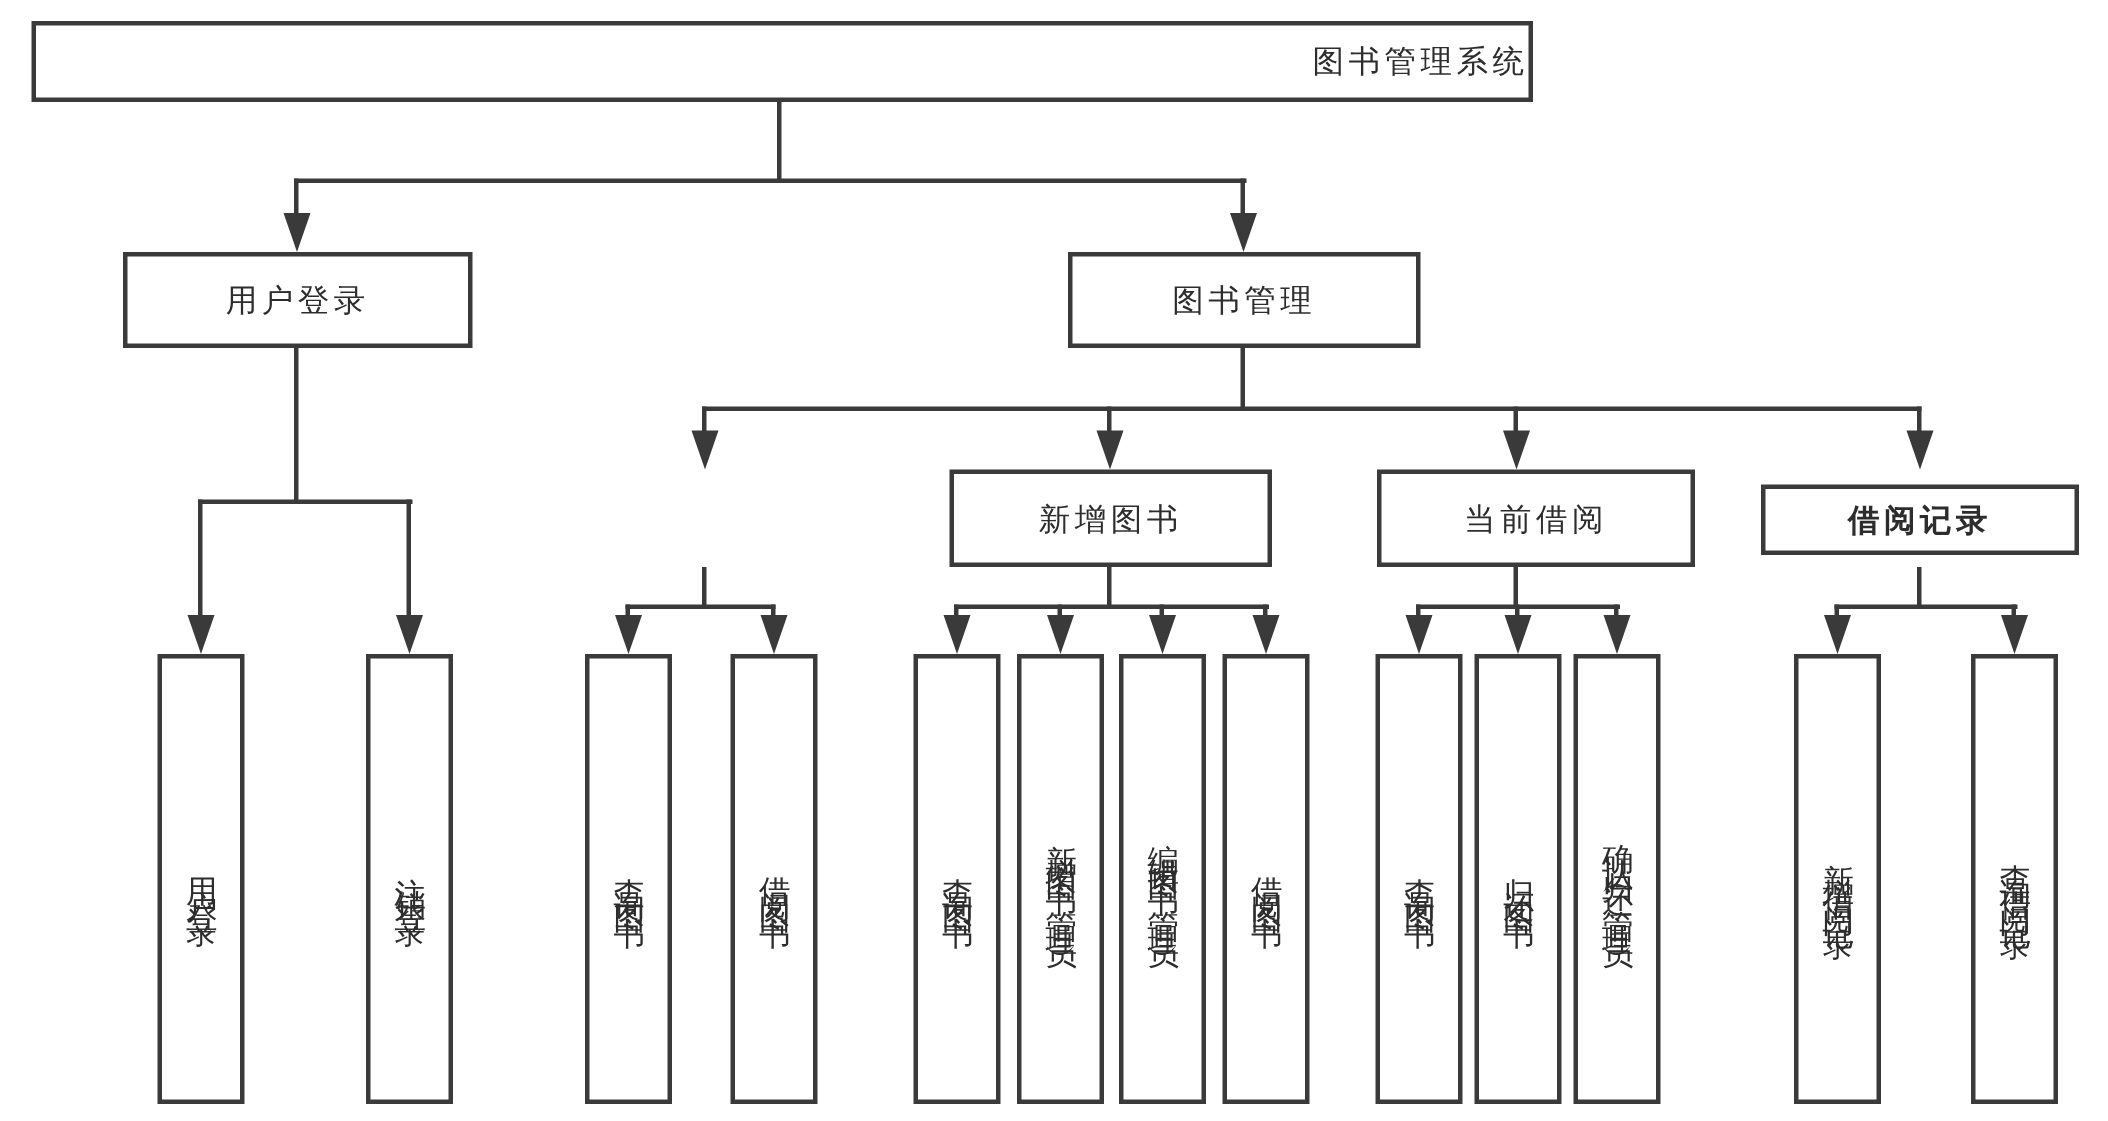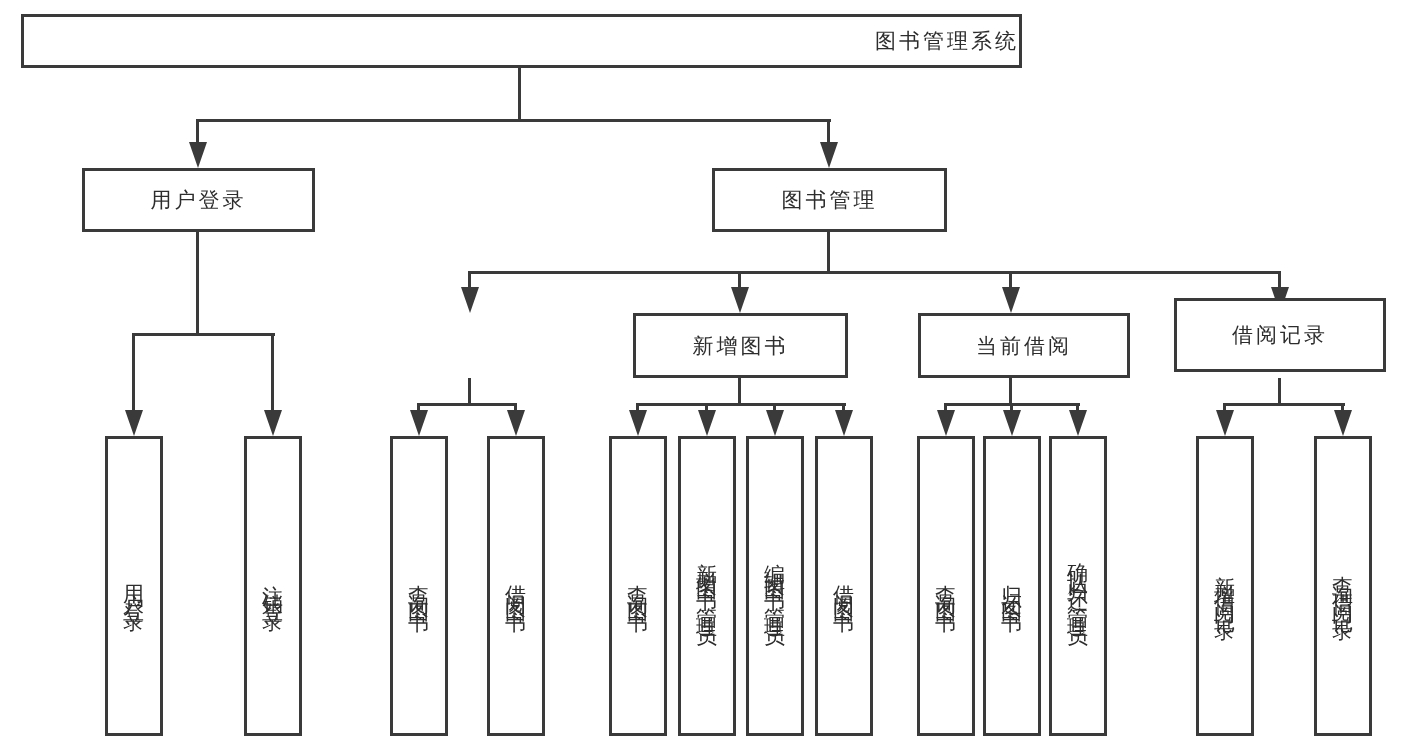--- a/index.html
+++ b/index.html
@@ -123,21 +123,21 @@
   <div class="box" style="left:712px; top:168px; width:235px; height:64px;">
     <span class="hlabel">图书管理</span>
   </div>
 
   <div class="box" style="left:633px; top:313px; width:215px; height:65px;">
     <span class="hlabel">新增图书</span>
   </div>
   <div class="box" style="left:905px; top:313px; width:212px; height:65px;margin-left:13px;">
     <span class="hlabel">当前借阅</span>
   </div>
-  <div class="box" style="left:1174px; top:298px; width:212px; height:74px;">
+  <div class="box" style="left:1174px; top:323px; width:212px; height:47px;font-weight:bold;">
     <span class="hlabel">借阅记录</span>
   </div>
 
   <div class="box" style="left:105px; top:436px; width:58px; height:300px;">
     <span class="vlabel">用户登录</span>
   </div>
   <div class="box" style="left:244px; top:436px; width:58px; height:300px;">
     <span class="vlabel">注销登录</span>
   </div>
 

